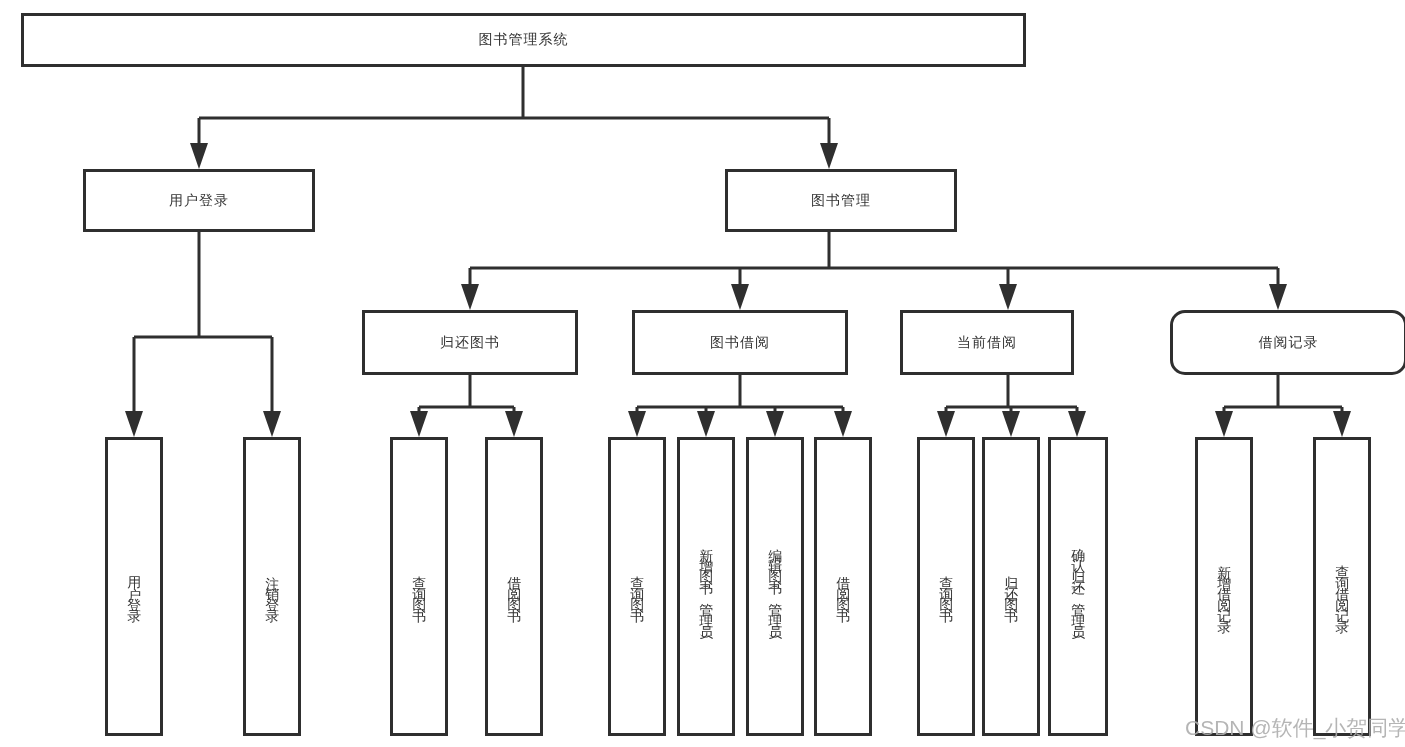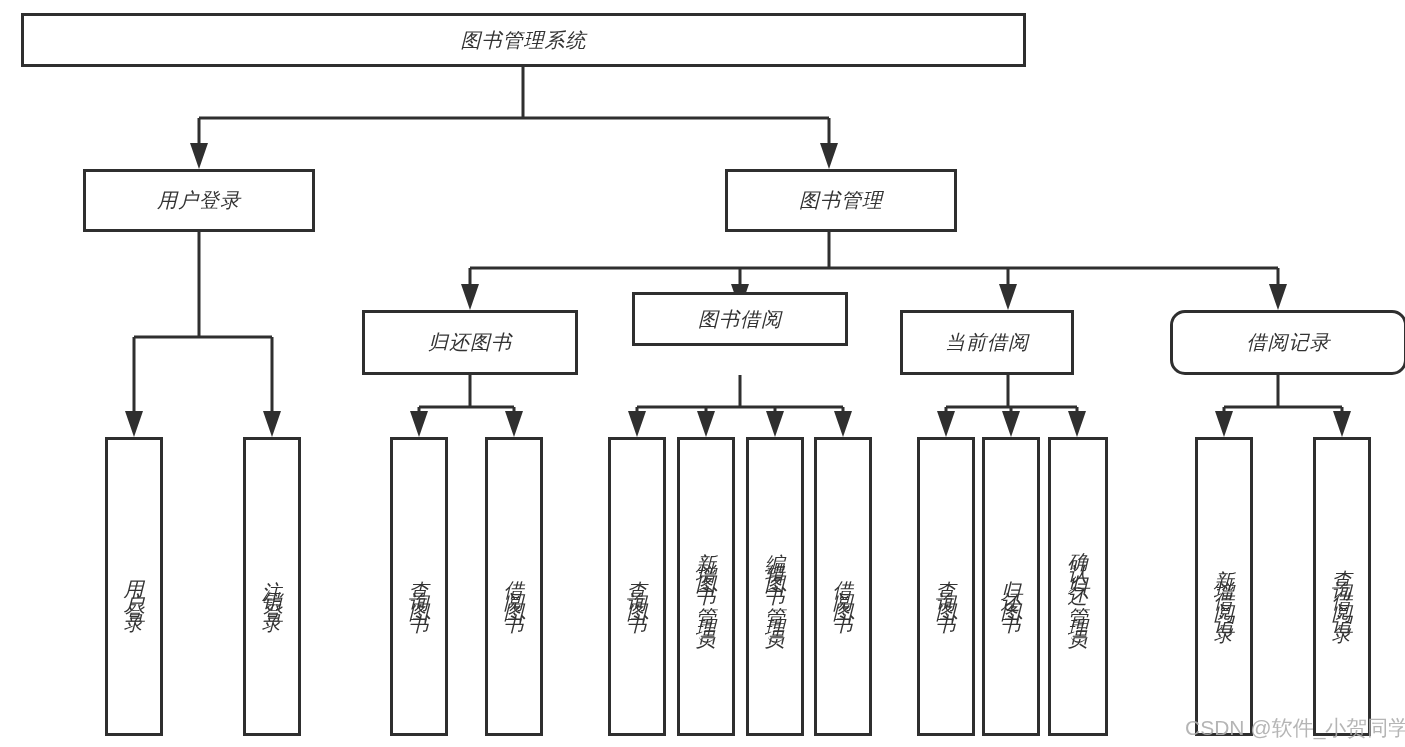--- a/index.html
+++ b/index.html
@@ -24,25 +24,24 @@
     height: 747px;
   }
   .box {
     position: absolute;
     box-sizing: border-box;
     background: #ffffff;
     border: 3px solid #2f2f2f;
     display: flex;
     align-items: center;
     justify-content: center;
-    font-size: 20px;
+    font-size: 14px;
     letter-spacing: 1px;
     color: #333333;
     text-align: center;
-    font-style: italic;
   }
   .vbox {
     writing-mode: vertical-rl;
     text-orientation: mixed;
     letter-spacing: 11px;
     line-height: 1.1;
     padding: 6px 0;
   }
   .watermark {
     position: absolute;
@@ -93,21 +92,21 @@
       <polygon points="1333,411 1351,411 1342,437"></polygon>
     </g>
   </svg>
 
   <div class="box" style="left:21px; top:13px; width:1005px; height:54px;">图书管理系统</div>
 
   <div class="box" style="left:83px; top:169px; width:232px; height:63px;">用户登录</div>
   <div class="box" style="left:713px; top:169px; width:232px; height:63px;margin-left:12px;">图书管理</div>
 
   <div class="box" style="left:362px; top:310px; width:216px; height:65px;">归还图书</div>
-  <div class="box" style="left:632px; top:292px; width:216px; height:54px;">图书借阅</div>
+  <div class="box" style="left:632px; top:310px; width:216px; height:65px;">图书借阅</div>
   <div class="box" style="left:900px; top:310px; width:174px; height:65px;">当前借阅</div>
   <div class="box" style="left:1170px; top:310px; width:237px; height:65px;border-radius:15px;">借阅记录</div>
 
   <div class="box vbox" style="left:105px; top:437px; width:58px; height:299px;">用户登录</div>
   <div class="box vbox" style="left:243px; top:437px; width:58px; height:299px;">注销登录</div>
 
   <div class="box vbox" style="left:390px; top:437px; width:58px; height:299px;">查询图书</div>
   <div class="box vbox" style="left:485px; top:437px; width:58px; height:299px;">借阅图书</div>
 
   <div class="box vbox" style="left:608px; top:437px; width:58px; height:299px;">查询图书</div>

